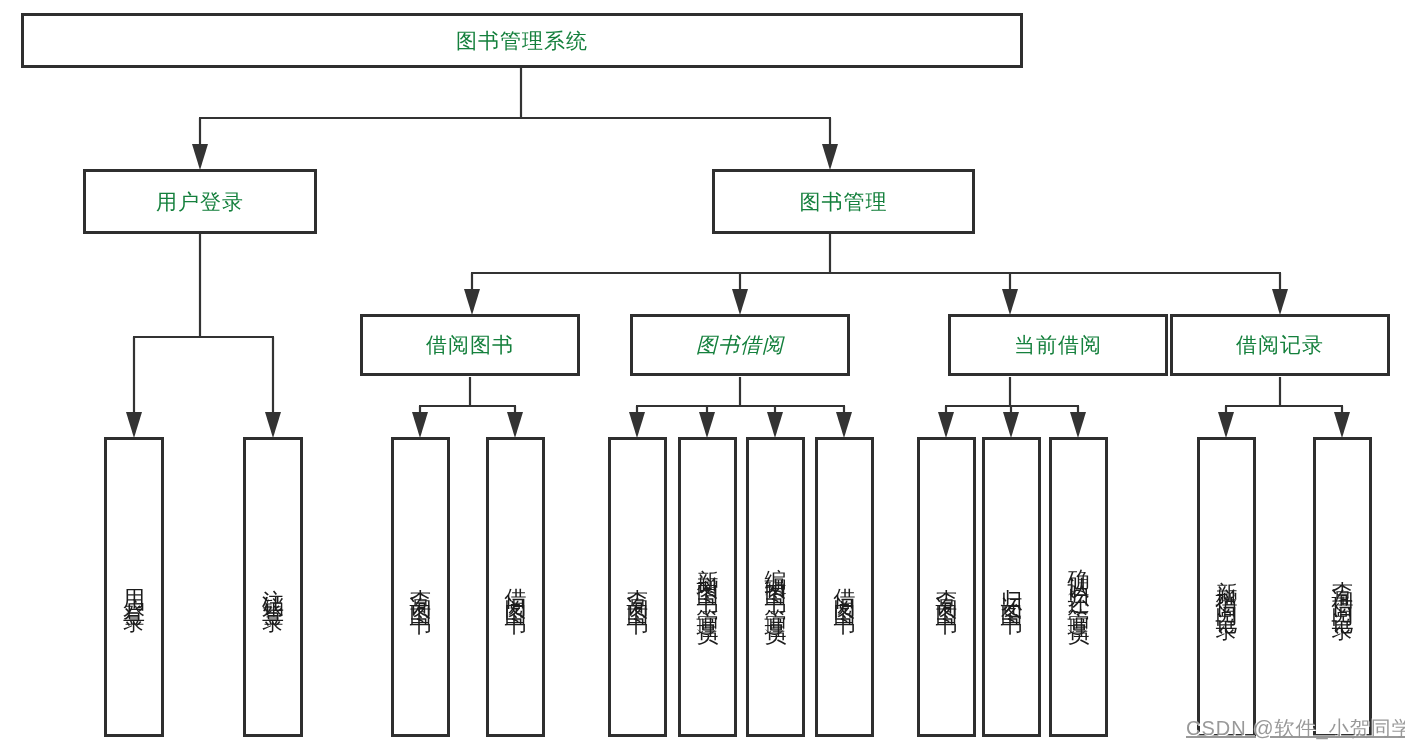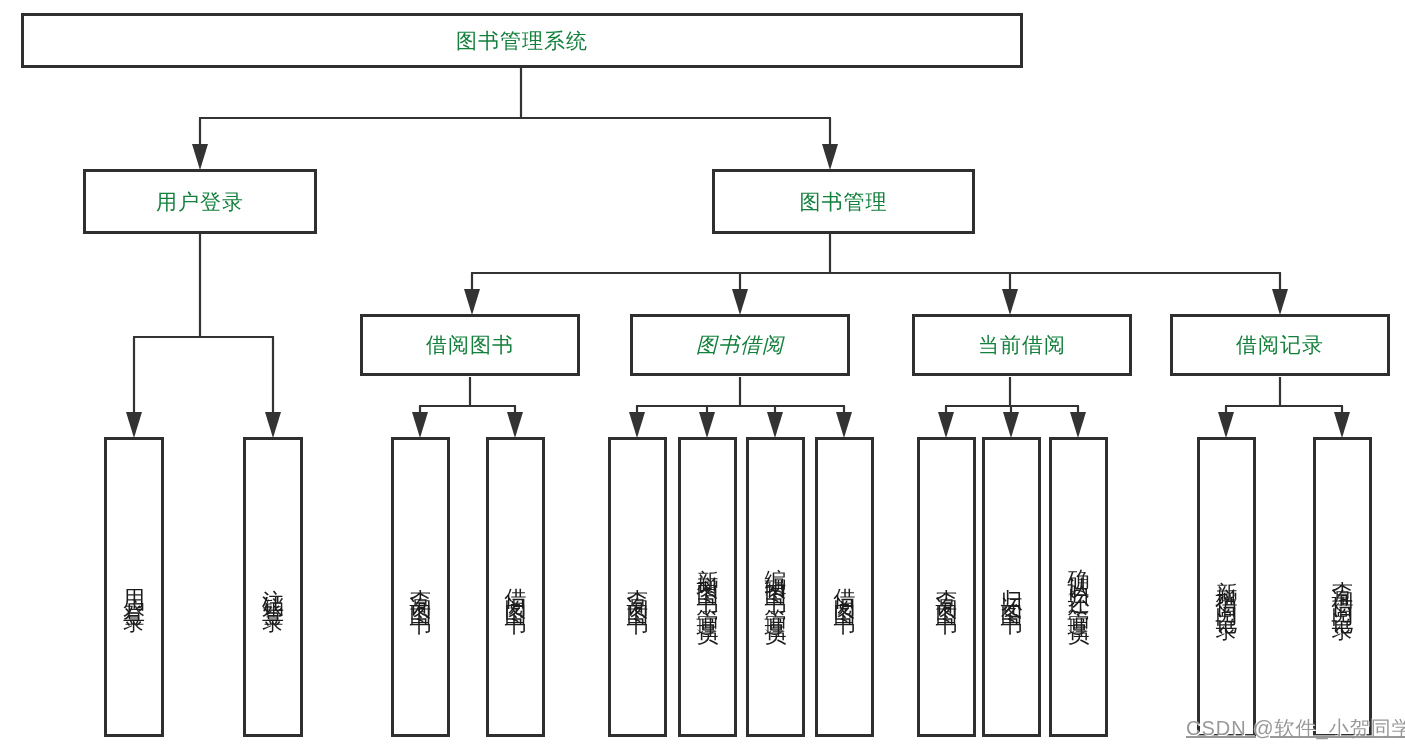--- a/index.html
+++ b/index.html
@@ -22,21 +22,21 @@
   .leaf .vtxt{
     writing-mode:vertical-rl;text-orientation:mixed;line-height:1;
     letter-spacing:8px;white-space:nowrap;
   }
   
   .n-root {left:21px;  top:13px;  width:1002px;height:55px;}
   .n-l2a  {left:83px;  top:169px; width:234px; height:65px;}
   .n-l2b  {left:712px; top:169px; width:263px; height:65px;}
   .n-l3a  {left:360px; top:314px; width:220px; height:62px;}
   .n-l3b  {left:630px; top:314px; width:220px; height:62px;font-style:italic;}
-  .n-l3c  {left:912px; top:314px; width:220px; height:62px;}
+  .n-l3c  {left:948px; top:314px; width:220px; height:62px;}
   .n-l3d  {left:1170px;top:314px; width:220px; height:62px;}
   
   .lf-1a{left:104px;width:60px;} .lf-1b{left:243px;width:60px;}
   .lf-2a{left:391px;} .lf-2b{left:486px;}
   .lf-3a{left:608px;} .lf-3b{left:678px;} .lf-3c{left:746px;} .lf-3d{left:815px;}
   .lf-4a{left:917px;} .lf-4b{left:982px;} .lf-4c{left:1049px;}
   .lf-5a{left:1197px;} .lf-5b{left:1313px;}
   #watermark{
     position:absolute;left:1186px;top:715px;width:210px;
     font-size:20px;color:rgba(148,148,148,0.95);letter-spacing:1px;white-space:nowrap;

